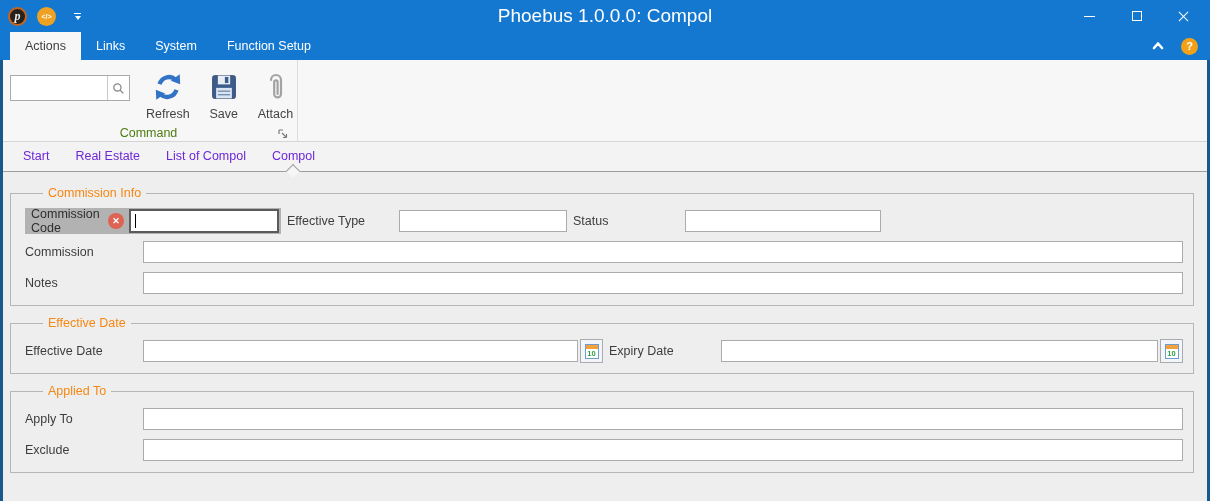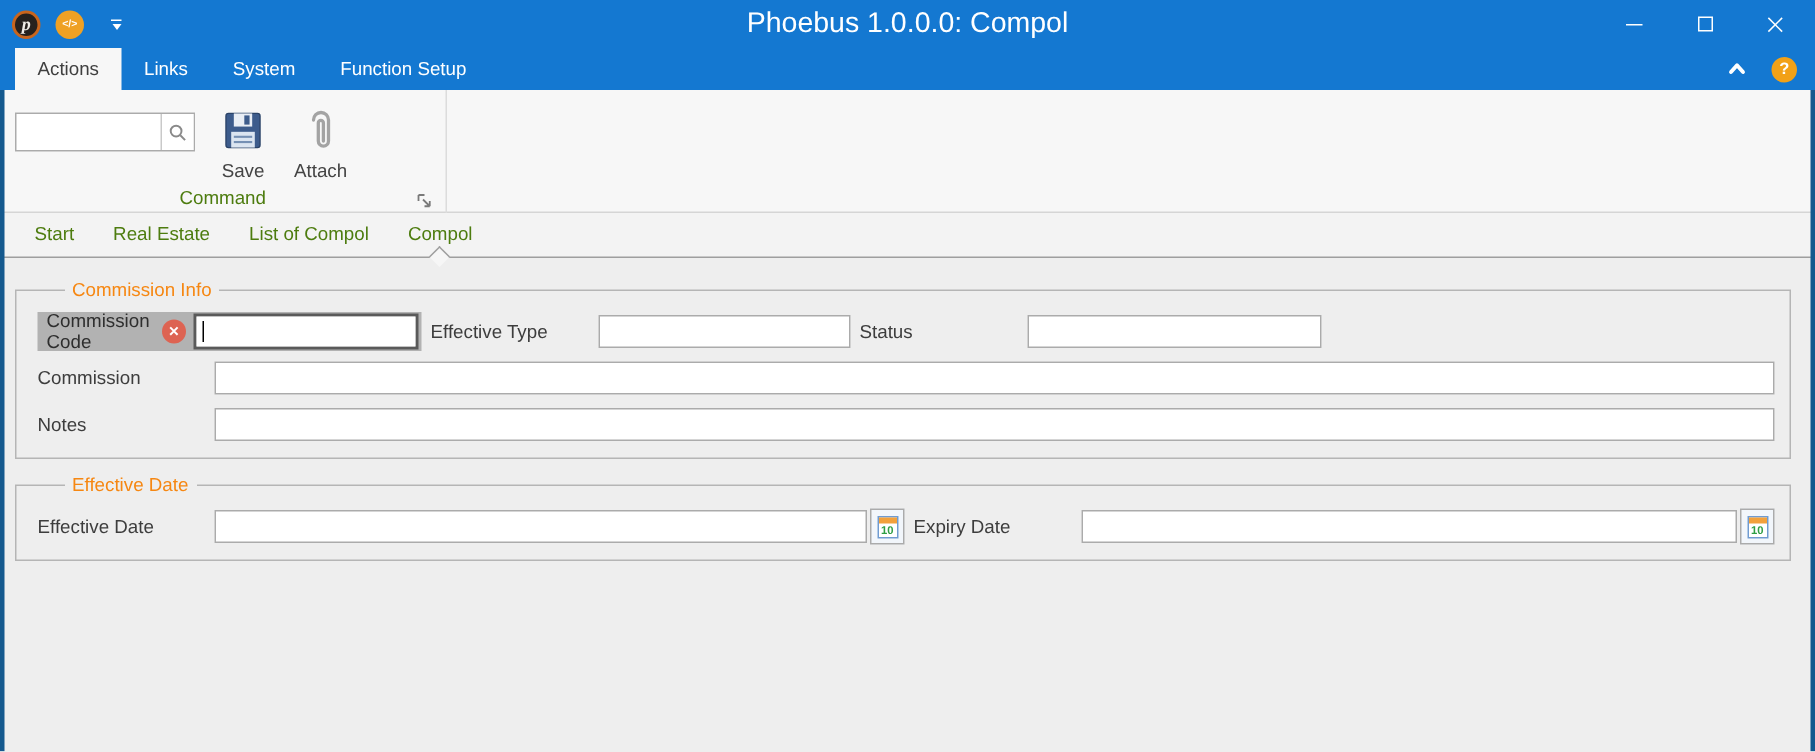--- a/index.html
+++ b/index.html
@@ -49,21 +49,21 @@
   .rbtn-row { position:absolute; left:139px; top:6px; display:flex; gap:4px; }
   .rbtn { display:flex; flex-direction:column; align-items:center; padding:4px 7px 2px 7px; }
   .rbtn .ric { width:32px; height:34px; display:flex; align-items:center; justify-content:center; }
   .rbtn .rlabel { font-size:12.5px; color:#444; margin-top:3px; white-space:nowrap; }
   .group-footer { position:absolute; left:0; right:0; bottom:3px; height:16px; text-align:center; }
   .group-footer .gname { font-size:12.5px; color:#4d7c0f; }
   .dlg-launcher { position:absolute; right:8px; bottom:2px; width:12px; height:12px; }
 
   
   .tabstrip { position:relative; height:30px; background:#f3f3f3; border-bottom:1px solid #9e9e9e; display:flex; align-items:flex-end; padding-left:10px; }
-  .dtab { position:relative; height:29px; line-height:29px; padding:0 13px; font-size:12.5px; color:#4d7c0f; cursor:default; }
+  .dtab { position:relative; height:29px; line-height:29px; padding:0 13px; font-size:12.5px; color:#6d28d9; cursor:default; }
   .dtab.active::after { content:""; position:absolute; bottom:-5px; left:50%; width:9px; height:9px; background:#f6f6f6;
                         border-top:1px solid #9e9e9e; border-left:1px solid #9e9e9e;
                         transform:translateX(-50%) rotate(45deg); z-index:3; }
 
   
   .content { position:relative; height:329px; background:#eeeeee; padding-top:14px; }
   fieldset { border:1px solid #b5b5b5; margin:0 16px 10px 10px; padding:3px 10px 9px 14px; }
   legend { color:#f68712; font-weight:normal; font-size:12.5px; padding:0 5px; margin-left:18px; }
   .frow { display:flex; align-items:center; margin-top:5px; height:26px; }
   .flabel { width:118px; flex:none; font-size:12.5px; color:#3d3d3d; }
@@ -143,20 +143,31 @@
         <div class="search-btn">
           <svg width="13" height="13" viewBox="0 0 13 13">
             <circle cx="5.4" cy="5.4" r="3.6" fill="none" stroke="#8a8a8a" stroke-width="1.3"></circle>
             <line x1="8.2" y1="8.2" x2="11.4" y2="11.4" stroke="#8a8a8a" stroke-width="1.3"></line>
           </svg>
         </div>
       </div>
       <div class="rbtn-row">
         <div class="rbtn">
           <div class="ric">
+            <svg width="30" height="30" viewBox="0 0 32 32">
+              <path d="M7 13 A10.5 10.5 0 0 1 24 8" fill="none" stroke="#3273c5" stroke-width="4.6"></path>
+              <polygon points="28.5,2.5 29,13 19,9.2" fill="#3273c5"></polygon>
+              <path d="M25 19 A10.5 10.5 0 0 1 8 24" fill="none" stroke="#3273c5" stroke-width="4.6"></path>
+              <polygon points="3.5,29.5 3,19 13,22.8" fill="#3273c5"></polygon>
+            </svg>
+          </div>
+          <div class="rlabel">Refresh</div>
+        </div>
+        <div class="rbtn">
+          <div class="ric">
             <svg width="28" height="28" viewBox="0 0 32 32">
               <rect x="3" y="3" width="26" height="26" rx="2" fill="#3d5c8c" stroke="#2b4368"></rect>
               <rect x="9" y="3" width="14" height="10" fill="#e9eef5"></rect>
               <rect x="17" y="4.5" width="4" height="7" fill="#3d5c8c"></rect>
               <rect x="7" y="17" width="18" height="12" fill="#dbe5f1"></rect>
               <rect x="9" y="20" width="14" height="1.6" fill="#7590b4"></rect>
               <rect x="9" y="24" width="14" height="1.6" fill="#7590b4"></rect>
             </svg>
           </div>
           <div class="rlabel">Save</div>
@@ -234,15 +245,26 @@
           <div class="cal-btn">
             <div class="cal-ico">
               <div class="cal-top"></div>
               <div class="cal-day">10</div>
             </div>
           </div>
         </div>
       </div>
     </fieldset>
 
+    <fieldset>
+      <legend>Applied To</legend>
+      <div class="frow">
+        <span class="flabel">Apply To</span>
+        <input class="tin grow" type="text" value="" style="">
+      </div>
+      <div class="frow">
+        <span class="flabel">Exclude</span>
+        <input class="tin grow" type="text" value="" style="">
+      </div>
+    </fieldset>
 
   </div>
 </div>
 
 </body></html>

